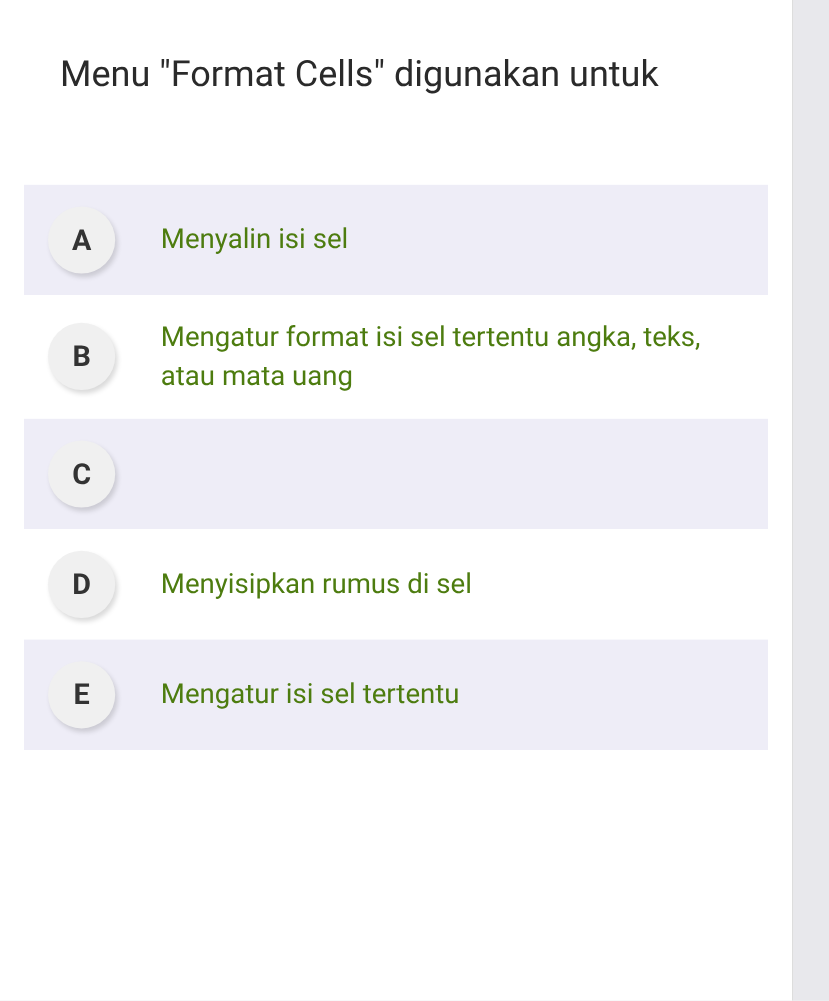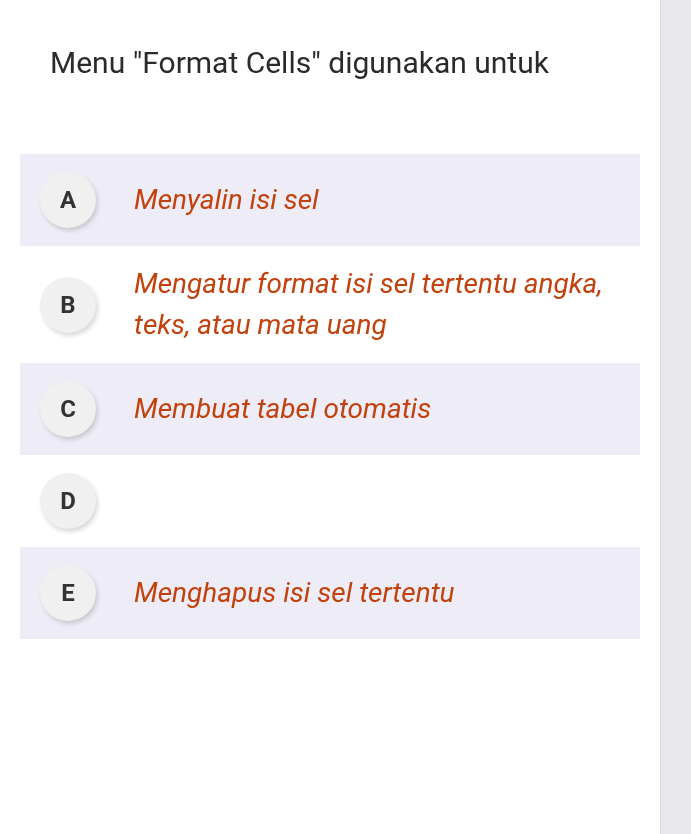--- a/index.html
+++ b/index.html
@@ -52,25 +52,24 @@
       background: #f0f0f0;
       display: flex;
       align-items: center;
       justify-content: center;
       font-size: 24px;
       font-weight: 700;
       color: #333;
       box-shadow: 2px 3px 4px rgba(0,0,0,0.15);
     }
     .option-text {
-      font-size: 28px;
-      color: #c2410c;
+      font-size: 23px;
+      color: #4d7c0f;
       line-height: 1.45;
       font-weight: 400;
-      font-style: italic;
     }
   </style>
 </head>
 <body>
 
 <div class="container">
   <div class="question-text">Menu "Format Cells" digunakan untuk</div>
 
   <div class="options-wrapper">
     <div class="option bg-light">
@@ -78,25 +77,25 @@
       <div class="option-text">Menyalin isi sel</div>
     </div>
 
     <div class="option bg-white">
       <div class="option-letter">B</div>
       <div class="option-text">Mengatur format isi sel tertentu angka, teks, atau mata uang</div>
     </div>
 
     <div class="option bg-light">
       <div class="option-letter">C</div>
-      <div class="option-text">Membuat tabel otomatis</div>
     </div>
 
     <div class="option bg-white">
       <div class="option-letter">D</div>
+      <div class="option-text">Menyisipkan rumus di sel</div>
     </div>
 
     <div class="option bg-light">
       <div class="option-letter">E</div>
-      <div class="option-text">Menghapus isi sel tertentu</div>
+      <div class="option-text">Mengatur isi sel tertentu</div>
     </div>
   </div>
 </div>
 
 </body></html>

